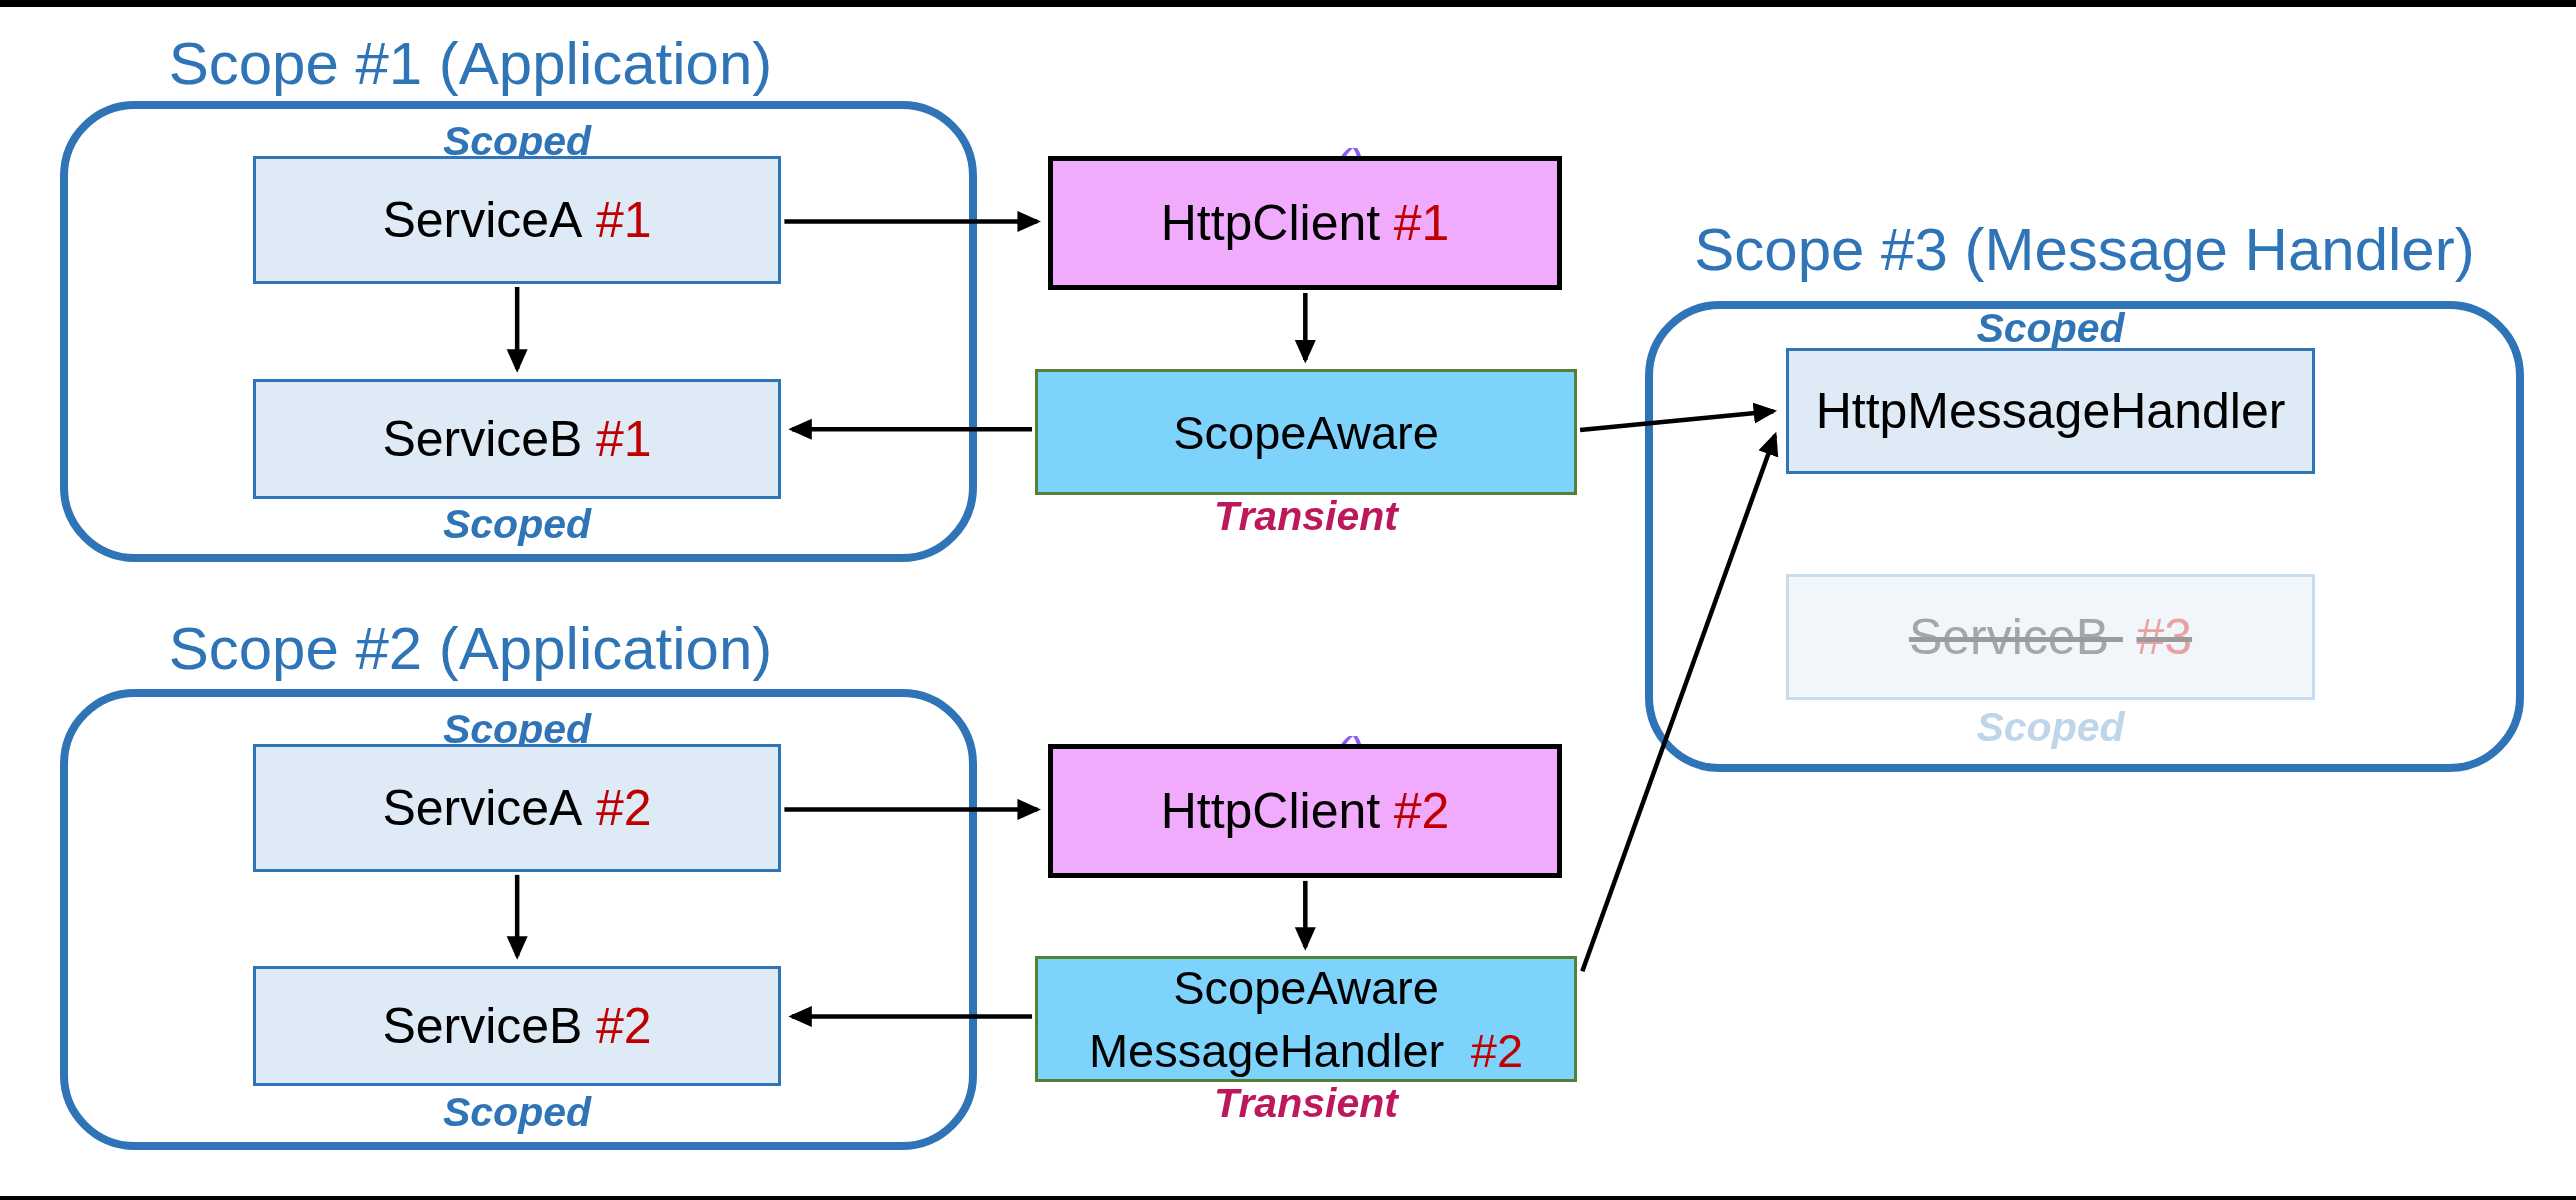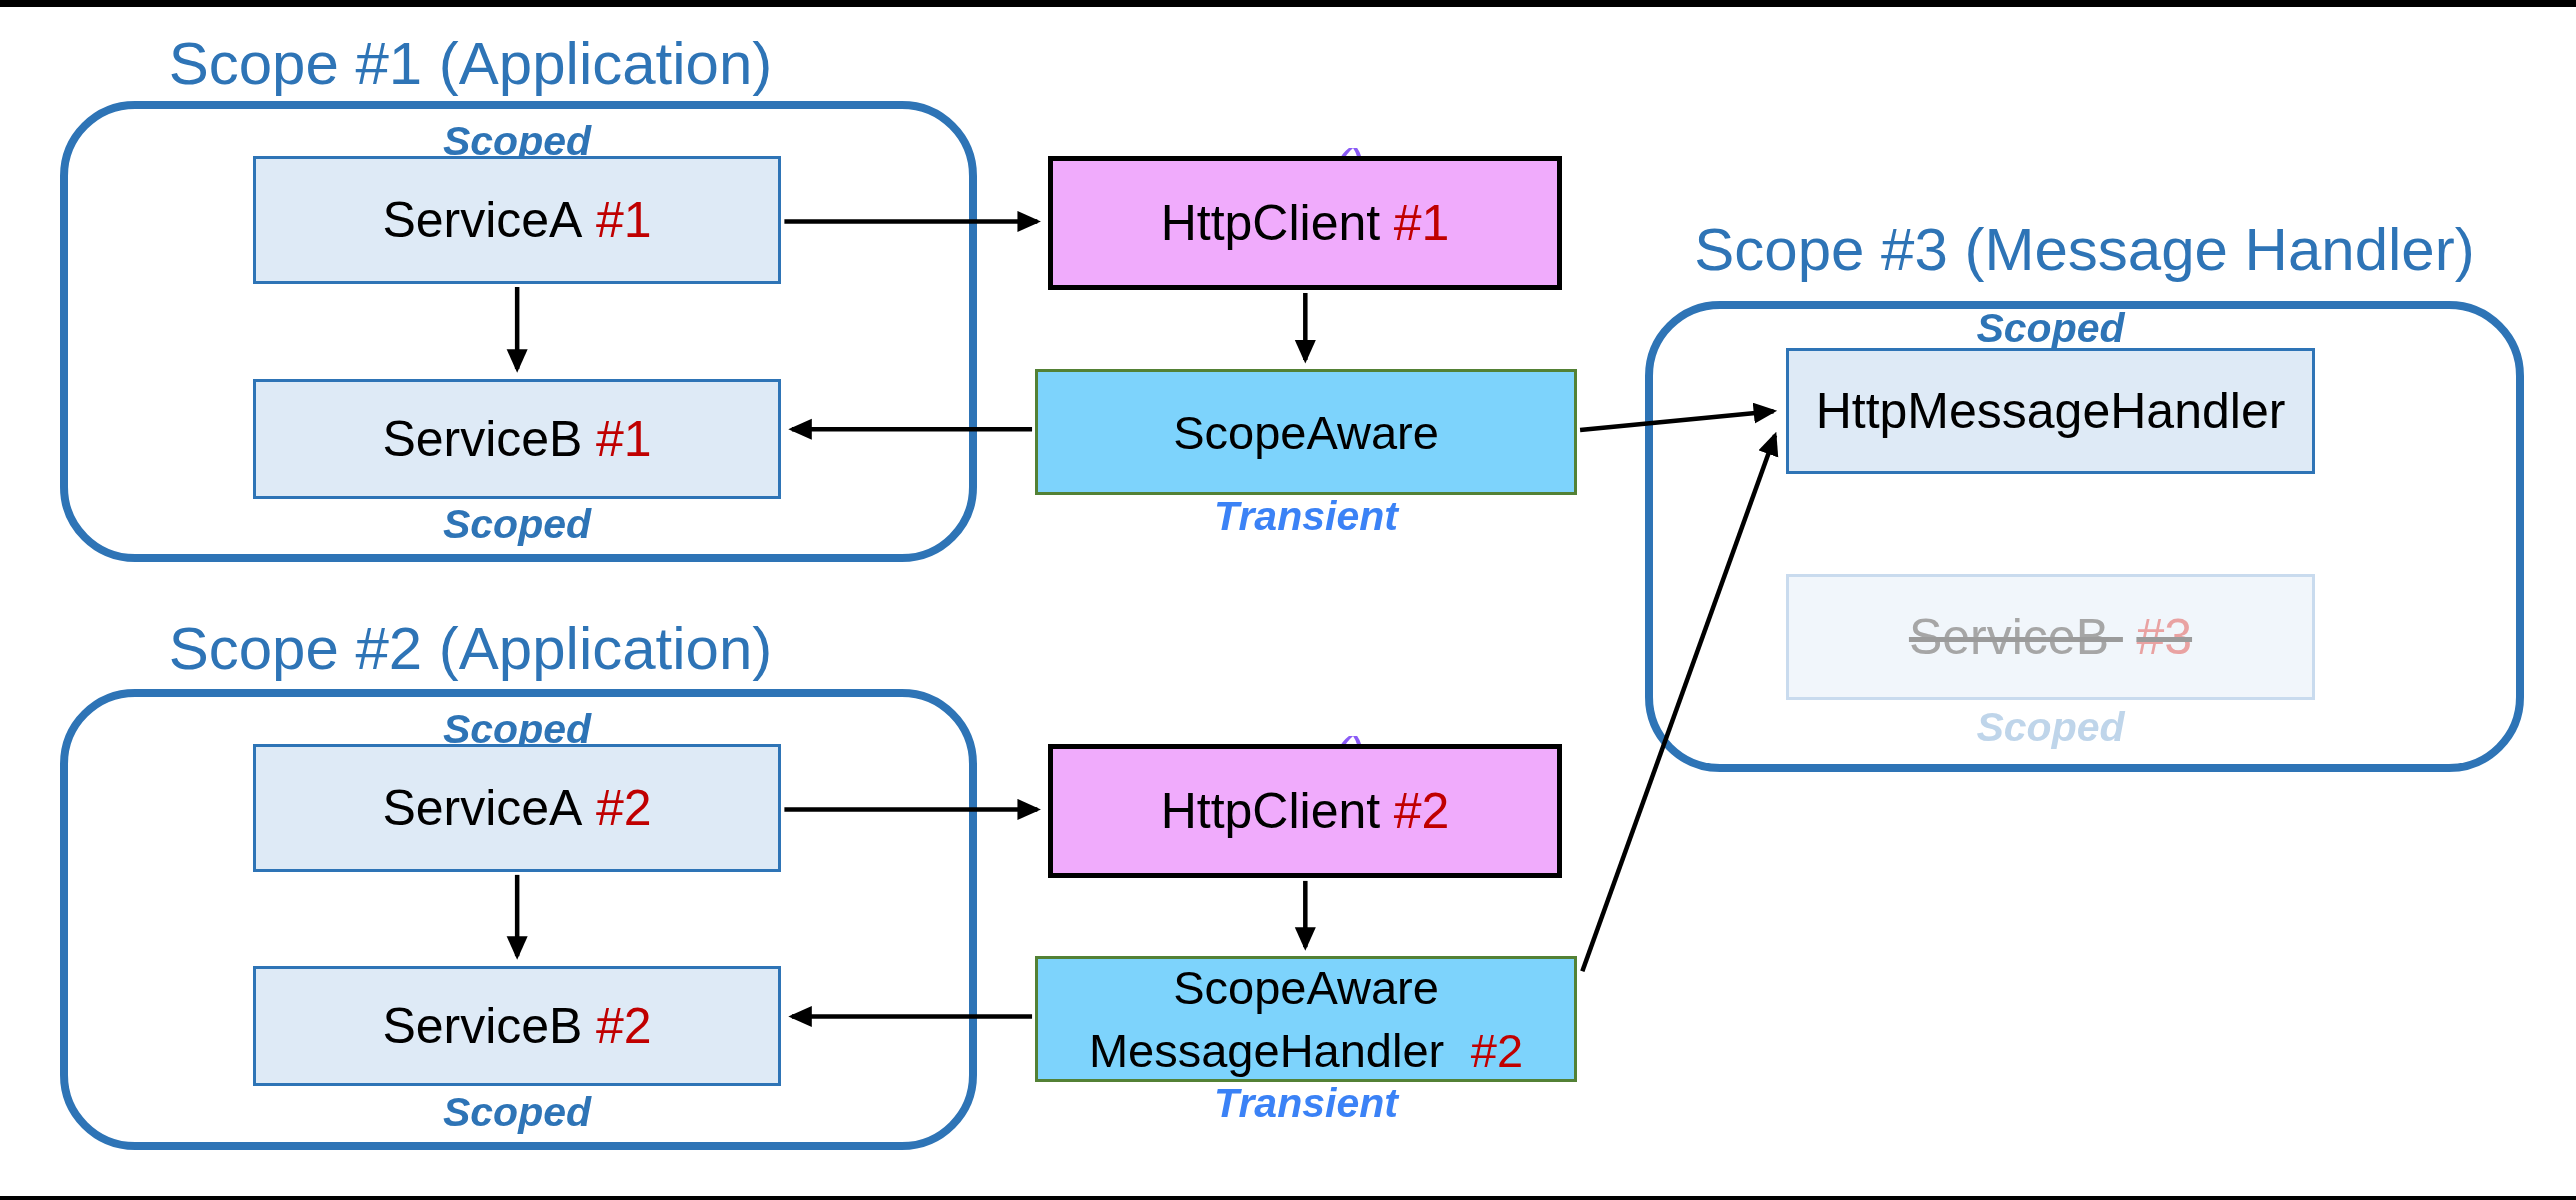--- a/index.html
+++ b/index.html
@@ -52,21 +52,21 @@
   .instance{color:#C00000;margin-left:13.5px;}
   .strike{color:#A6A6A6;text-decoration:line-through;
           text-decoration-thickness:5.3px;text-decoration-color:#9B9B9B;}
   .instance-faded{color:#E9A2A2;margin-left:13.5px;}
 
   .new-label{position:absolute;color:#8b5cf6;font-style:italic;font-size:48px;
              line-height:44px;text-align:center;white-space:nowrap;margin-top:32px;}
   #new1{left:1048px;top:113px;width:514px;}
   #new2{left:1048px;top:701px;width:514px;}
 
-  .transient{position:absolute;color:#3b82f6;font-style:italic;font-weight:600;
+  .transient{position:absolute;color:#be185d;font-style:italic;font-weight:600;
              font-size:41px;line-height:47px;text-align:center;white-space:nowrap;}
   #transient1{left:1035px;top:493px;width:542px;}
   #transient2{left:1035px;top:1080px;width:542px;}
 
   #arrow-layer{position:absolute;left:0;top:0;width:2576px;height:1201px;
                pointer-events:none;}
   #arrow-layer line{stroke:#000;stroke-width:6;}
 </style>
 </head>
 <body>

